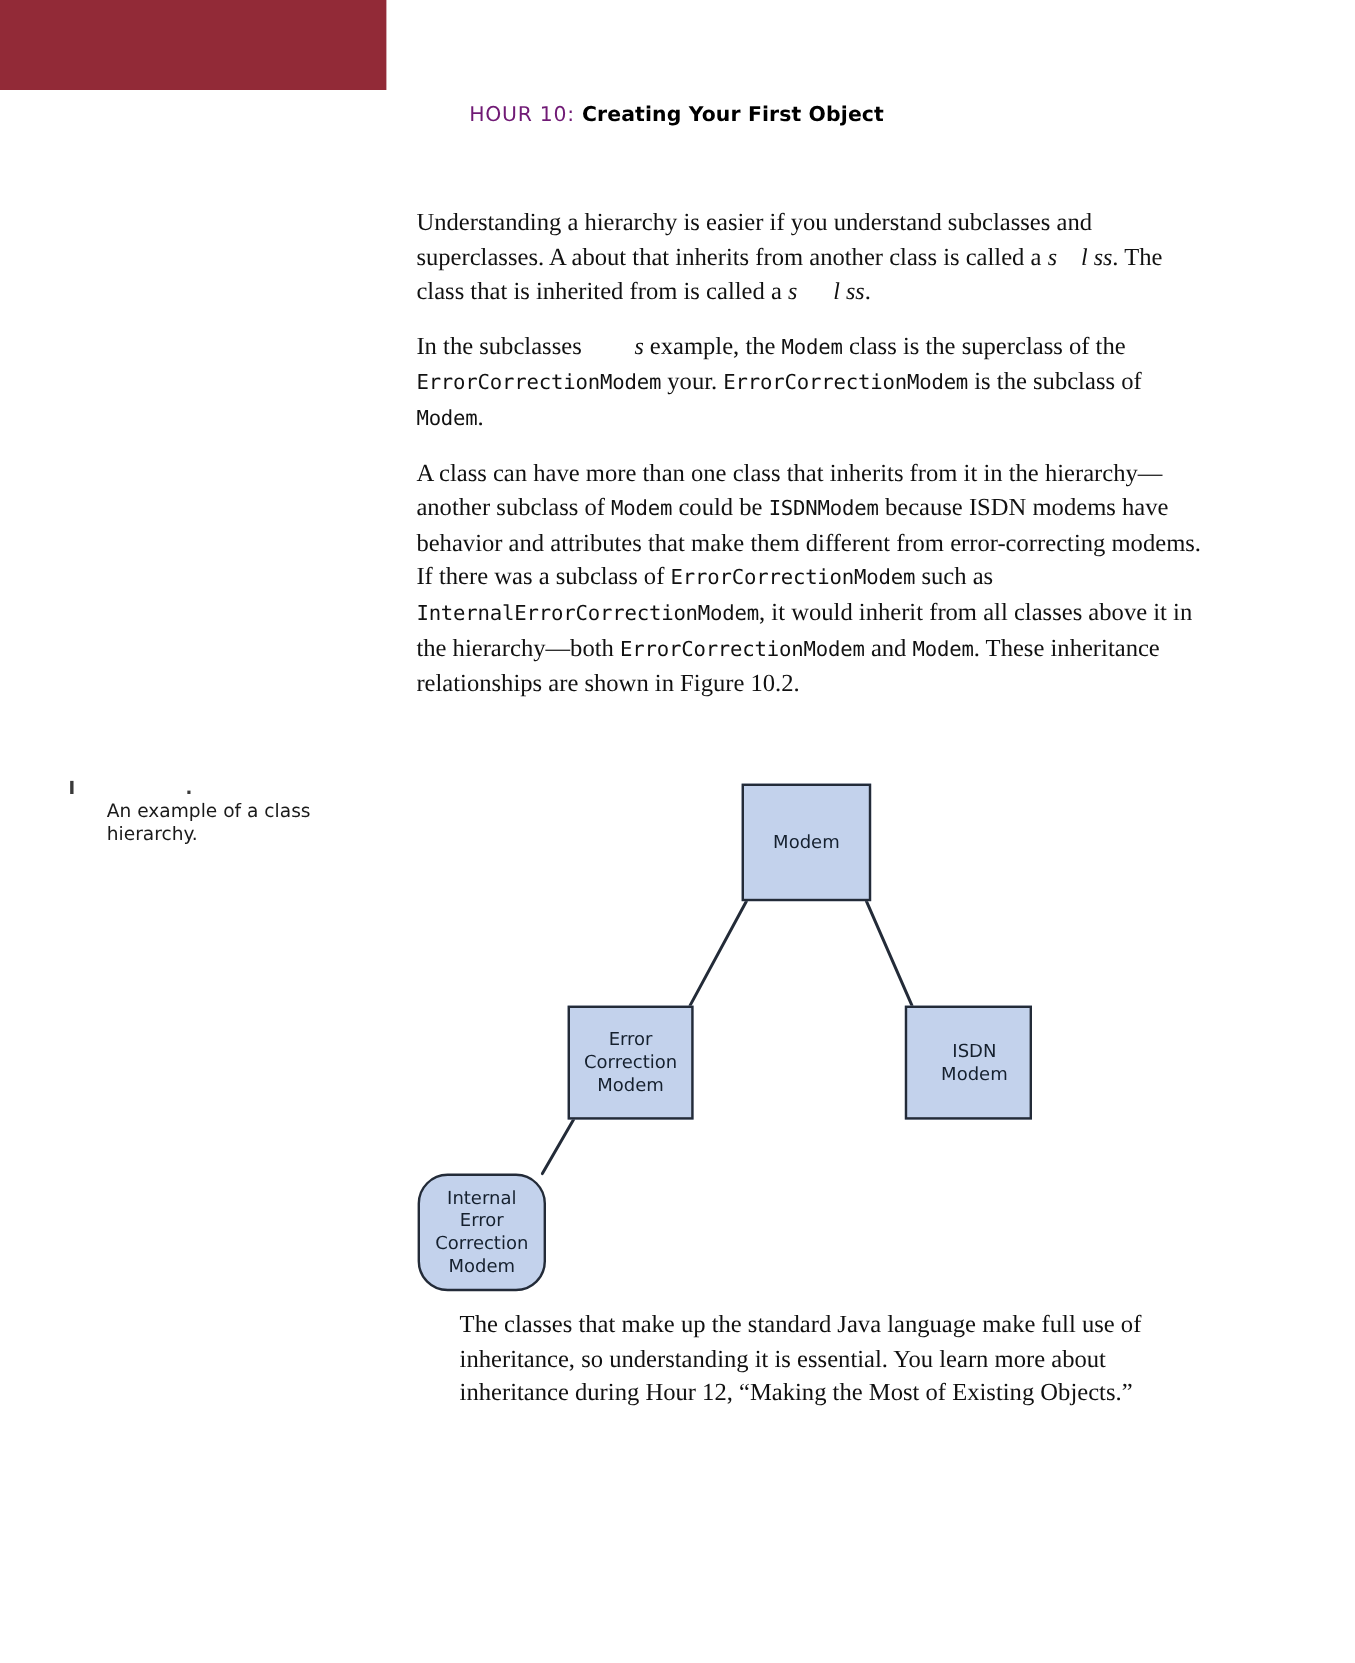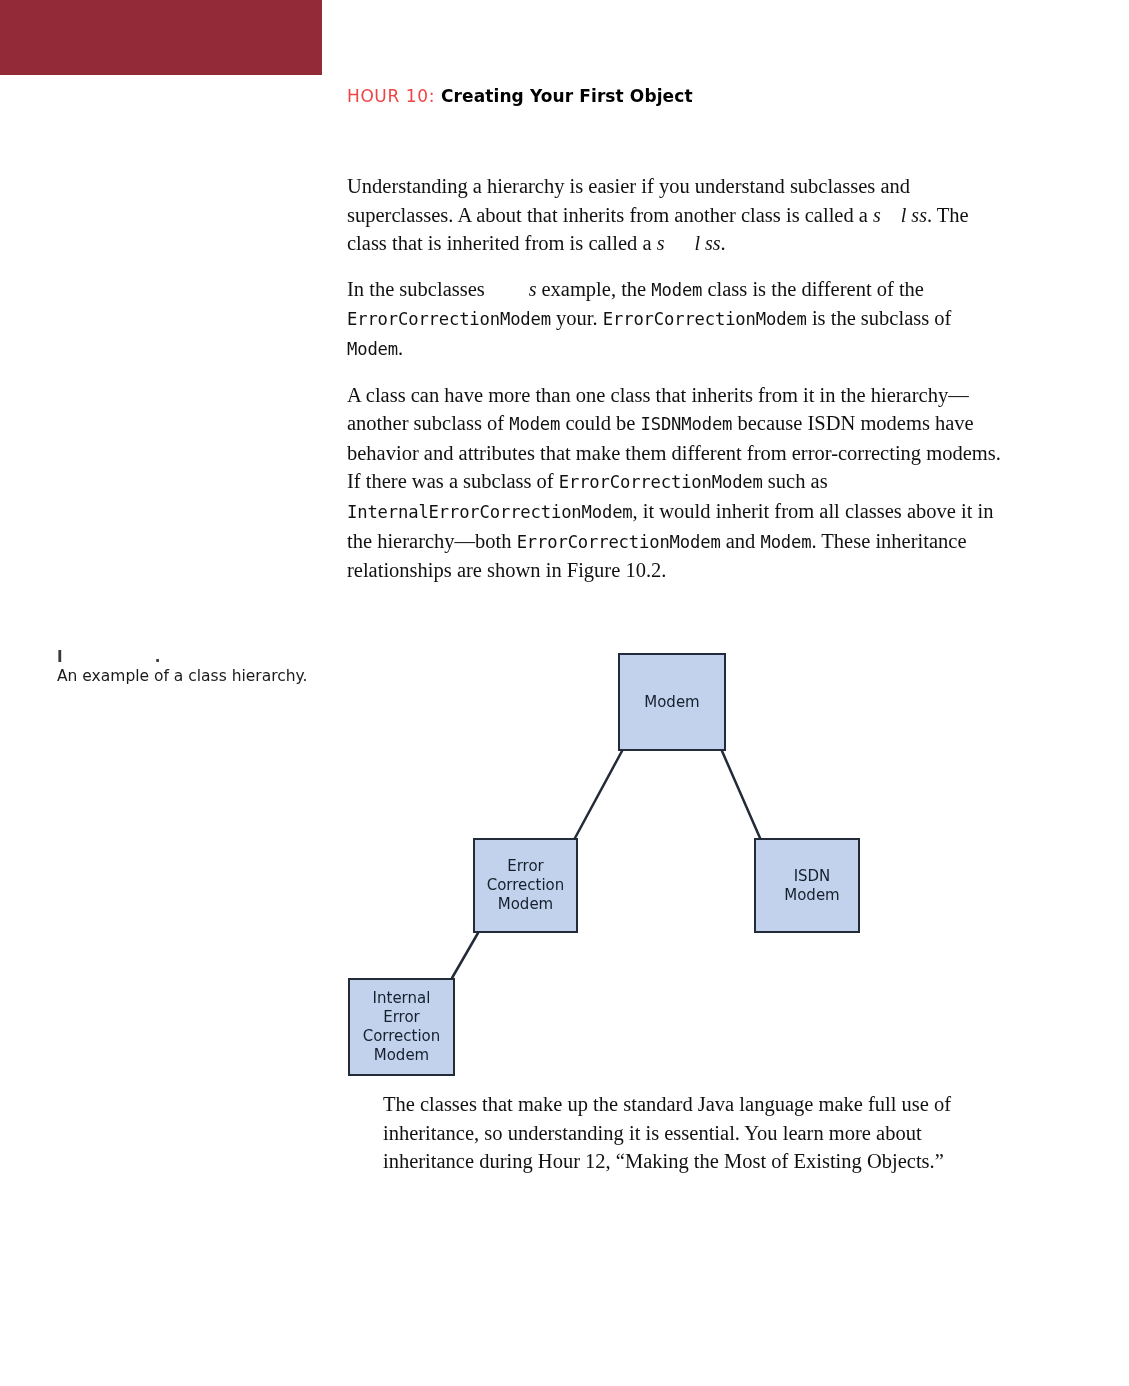--- a/index.html
+++ b/index.html
@@ -29,22 +29,23 @@
   #running-head {
     position: absolute;
     left: 347px;
     top: 86px;
     font-family: "DejaVu Sans", sans-serif;
     font-size: 17px;
     letter-spacing: 0.6px;
     white-space: nowrap;
   }
   #running-head .hour-label {
-    color: #ef4444;
+    color: #701a75;
     font-weight: normal;
+    margin-left: 44px;
   }
   #running-head .hour-title {
     color: #000000;
     font-weight: bold;
     letter-spacing: 0.1px;
   }
 
   
   #body-col {
     position: absolute;
@@ -94,20 +95,21 @@
     white-space: pre;
     display: block;
     height: 19px;
     line-height: 19px;
     letter-spacing: 0.5px;
   }
   #figure-desc {
     font-size: 15.5px;
     line-height: 19px;
     display: block;
+    margin-left: 32px;
   }
 
   
   #diagram {
     position: absolute;
     left: 330px;
     top: 640px;
     width: 570px;
     height: 440px;
   }
@@ -151,21 +153,21 @@
 <div id="running-head">
   <span class="hour-label">HOUR 10:</span>
   <span class="hour-title">Creating Your First Object</span>
 </div>
 
 <div id="body-col">
 
 
   <p class="para"><span>Understanding a hierarchy is easier if you understand subclasses and superclasses. A about that inherits from another class is called a </span><span class="ghost">s    l ss</span><span>. The class that is inherited from is called a </span><span class="ghost">s      l ss</span><span>.</span></p>
 
-  <p class="para"><span>In the subclasses </span><span class="code ghost">        s</span><span> example, the </span><span class="code">Modem</span><span> class is the different of the </span><span class="code">ErrorCorrectionModem</span><span> your. </span><span class="code">ErrorCorrectionModem</span><span> is the subclass of </span><span class="code">Modem</span><span>.</span></p>
+  <p class="para"><span>In the subclasses </span><span class="code ghost">        s</span><span> example, the </span><span class="code">Modem</span><span> class is the superclass of the </span><span class="code">ErrorCorrectionModem</span><span> your. </span><span class="code">ErrorCorrectionModem</span><span> is the subclass of </span><span class="code">Modem</span><span>.</span></p>
 
   <p class="para"><span>A class can have more than one class that inherits from it in the hierarchy—another subclass of </span><span class="code">Modem</span><span> could be </span><span class="code">ISDNModem</span><span> because ISDN modems have behavior and attributes that make them different from error-correcting modems. If there was a subclass of </span><span class="code">ErrorCorrectionModem</span><span> such as </span><span class="code">InternalErrorCorrectionModem</span><span>, it would inherit from all classes above it in the hierarchy—both </span><span class="code">ErrorCorrectionModem</span><span> and </span><span class="code">Modem</span><span>. These inheritance relationships are shown in Figure 10.2.</span></p>
 
 </div>
 
 <div id="figure-caption">
   <span id="figure-number">I                .</span>
   <span id="figure-desc">An example of a class hierarchy.</span>
 </div>
 
@@ -183,21 +185,21 @@
       </div>
       <div class="node-box" style="left: 143px; top: 198px; width: 105px; height: 95px; background: rgb(195, 210, 236); border-color: rgb(35, 43, 56);">
         <span class="node-label">Error
 Correction
 Modem</span>
       </div>
       <div class="node-box" style="left: 424px; top: 198px; width: 106px; height: 95px; background: rgb(195, 210, 236); border-color: rgb(35, 43, 56); padding-left: 10px;">
         <span class="node-label">ISDN
 Modem</span>
       </div>
-      <div class="node-box" style="left: 18px; top: 338px; width: 107px; height: 98px; background: rgb(195, 210, 236); border-color: rgb(35, 43, 56);">
+      <div class="node-box" style="left: 18px; top: 338px; width: 107px; height: 98px; background: rgb(195, 210, 236); border-color: rgb(35, 43, 56); border-radius: 25px;">
         <span class="node-label">Internal
 Error
 Correction
 Modem</span>
       </div>
     </div>
 </div>
 
 <div id="tail-col">
   <p class="para last">The classes that make up the standard Java language make full use of inheritance, so understanding it is essential. You learn more about inheritance during Hour 12, “Making the Most of Existing Objects.”</p>

